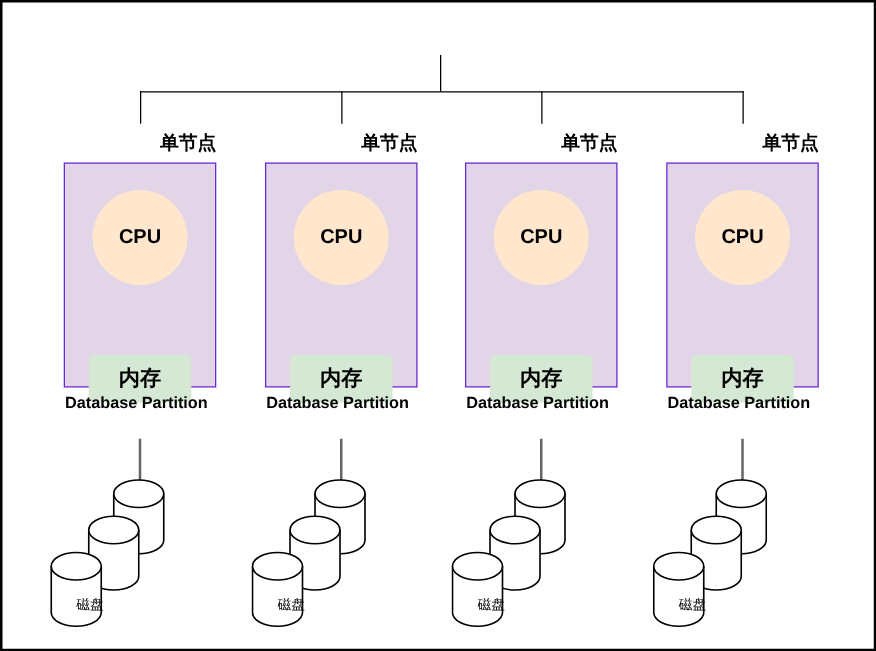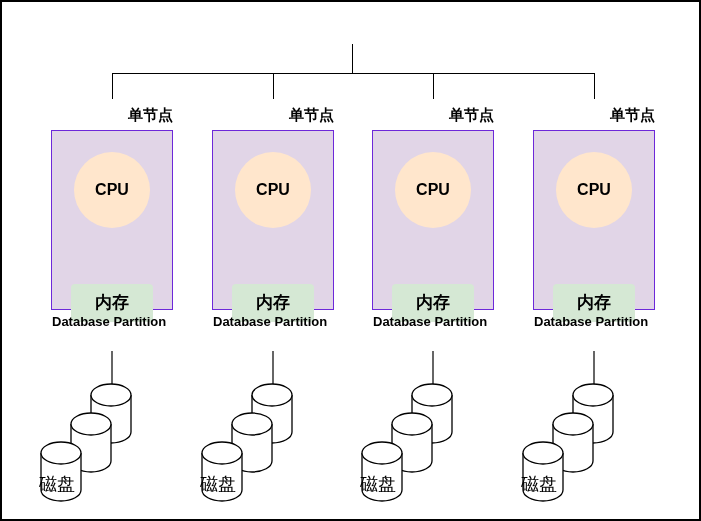--- a/index.html
+++ b/index.html
@@ -44,21 +44,21 @@
   .partition-label{
     position:absolute;top:183px;left:0;width:100%;
     font-size:13px;font-weight:600;line-height:16px;
   }
   .disk-connector{
     position:absolute;top:349px;width:2px;height:33px;background:#666666;
   }
   .disk-stack{position:absolute;top:381px;width:92px;height:120px;}
   .disk-label{
     position:absolute;top:473px;width:44px;height:18px;line-height:18px;
-    text-align:left;font-size:18px;font-weight:400;
+    text-align:right;font-size:11px;font-weight:400;
   }
   .cyl{fill:#FFFFFF;stroke:#000000;stroke-width:1.3;}
 </style>
 </head>
 <body>
 
 <div class="canvas">
 
 
   <div class="line vline" style="left:350px;top:42px;height:29px;"></div>

